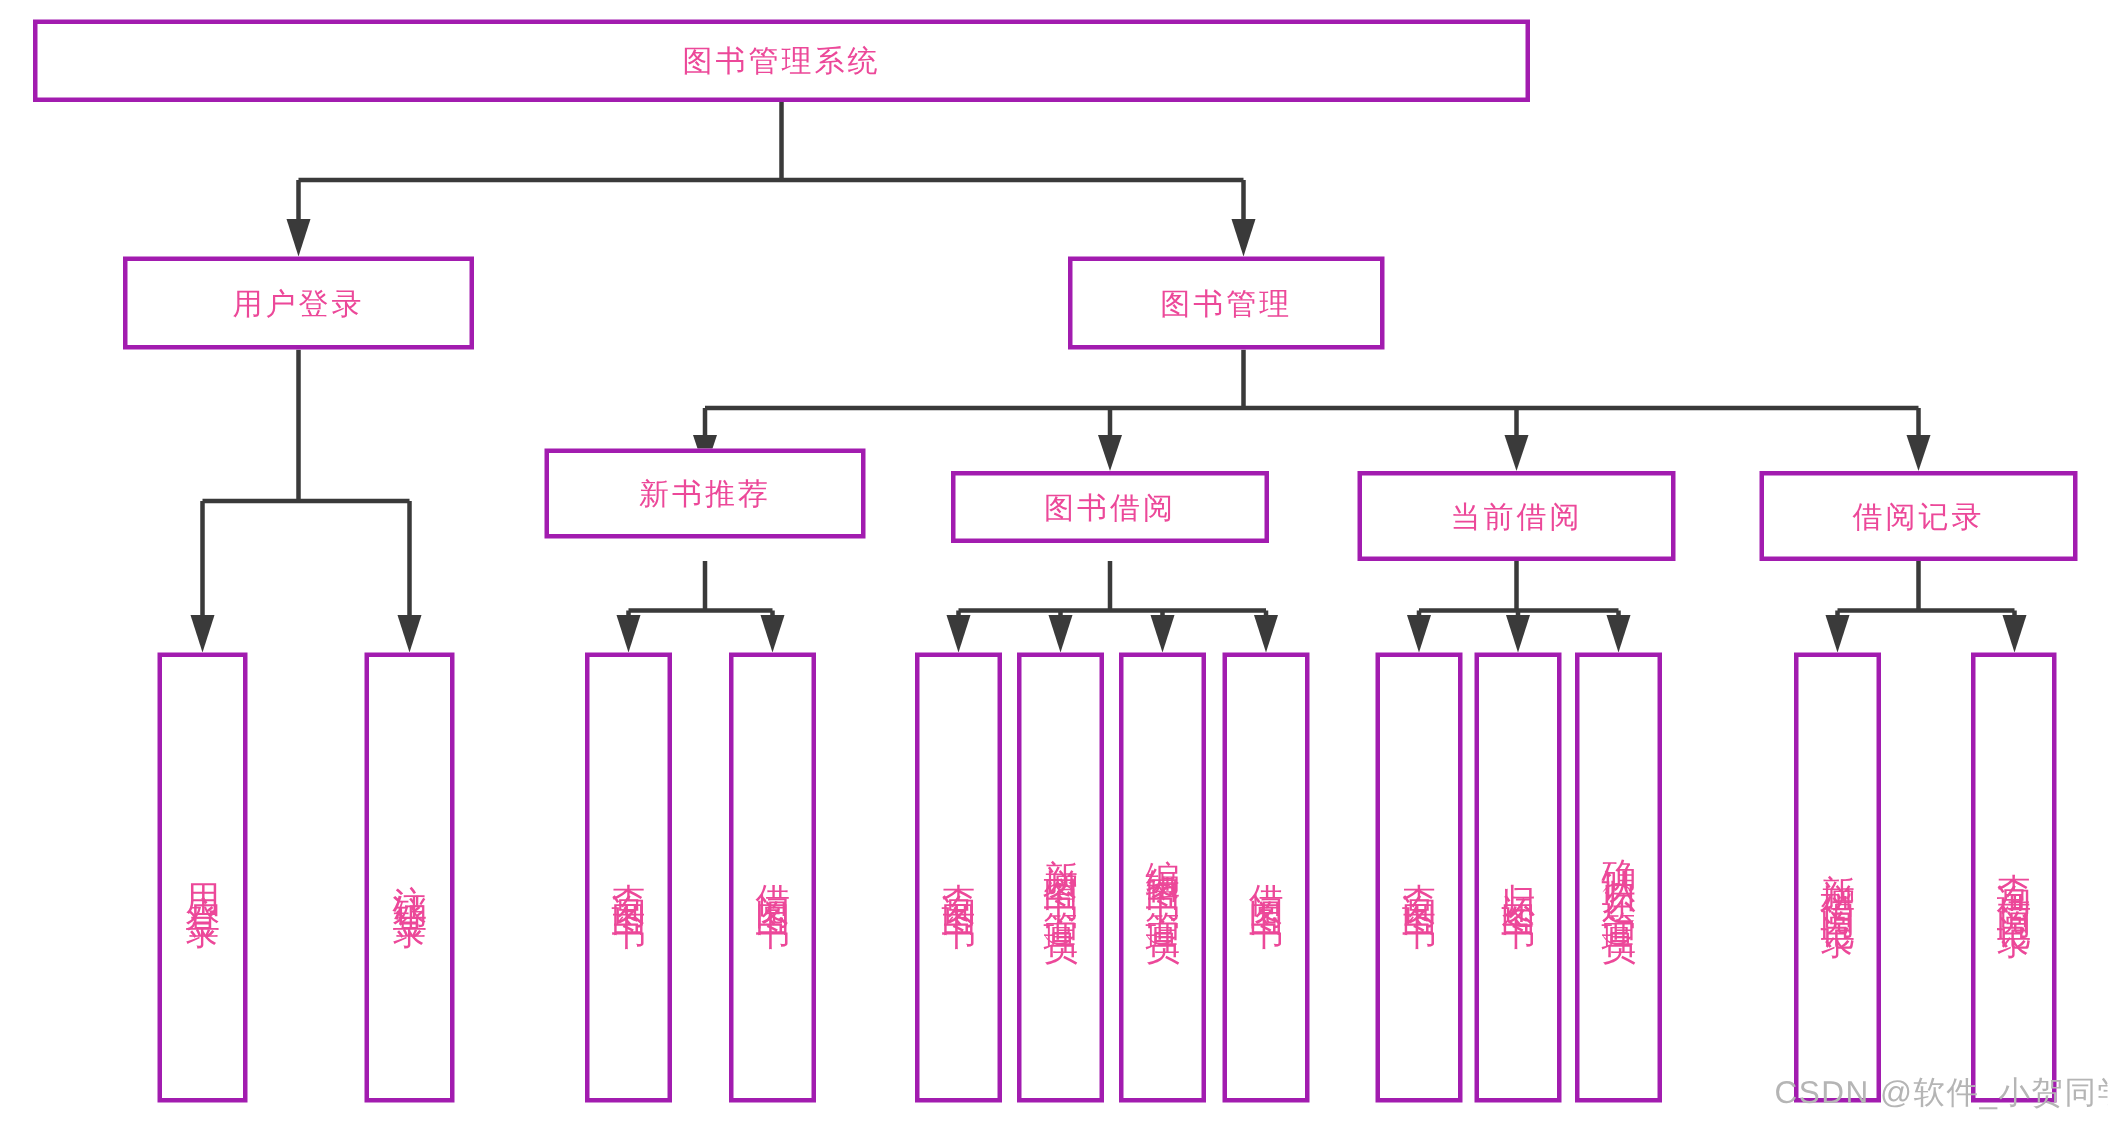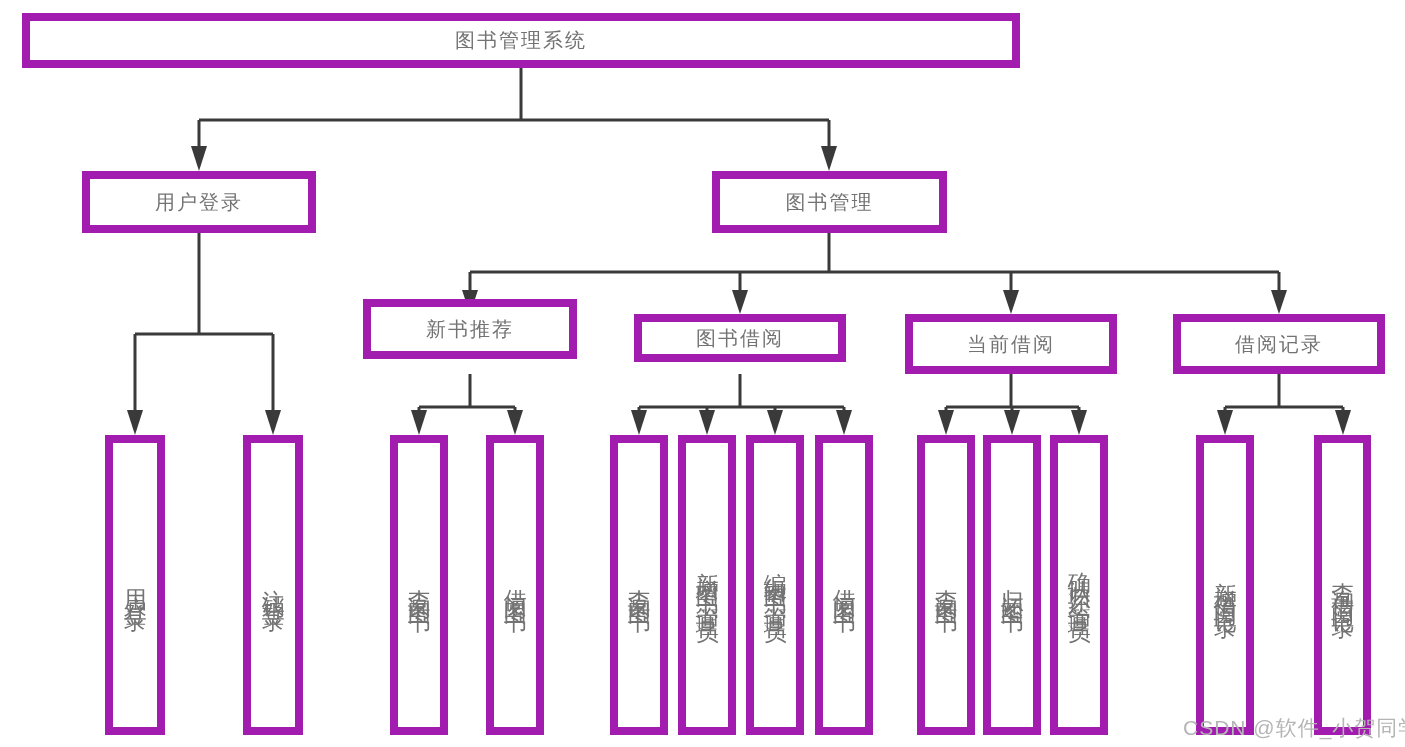--- a/index.html
+++ b/index.html
@@ -13,26 +13,26 @@
     position: relative;
     width: 1405px; height: 747px;
     background: #ffffff;
   }
   #connectors {
     position: absolute; left: 0; top: 0;
   }
   .box {
     position: absolute;
     box-sizing: border-box;
-    border: 8px solid #a21caf;
+    border: 3px solid #a21caf;
     background: #ffffff;
     display: flex;
     align-items: center;
     justify-content: center;
-    color: #737373;
+    color: #ec4899;
   }
   .box.h {
     font-size: 20px;
     letter-spacing: 2px;
     text-align: center;
   }
   .box.v {
     writing-mode: vertical-rl;
     text-orientation: mixed;
     font-size: 23px;
@@ -93,21 +93,21 @@
       <polygon points="1012,435 1004,410 1020,410"></polygon>
       <polygon points="1079,435 1071,410 1087,410"></polygon>
       <polygon points="1225,435 1217,410 1233,410"></polygon>
       <polygon points="1343,435 1335,410 1351,410"></polygon>
     </g>
   </svg>
 
   <div class="box h" style="left:22px; top:13px; width:998px; height:55px;">图书管理系统</div>
 
   <div class="box h" style="left:82px; top:171px; width:234px; height:62px;">用户登录</div>
-  <div class="box h" style="left:712px; top:171px; width:235px; height:62px;">图书管理</div>
+  <div class="box h" style="left:712px; top:171px; width:211px; height:62px;">图书管理</div>
 
   <div class="box h" style="left:363px; top:299px; width:214px; height:60px;">新书推荐</div>
   <div class="box h" style="left:634px; top:314px; width:212px; height:48px;">图书借阅</div>
   <div class="box h" style="left:905px; top:314px; width:212px; height:60px;">当前借阅</div>
   <div class="box h" style="left:1173px; top:314px; width:212px; height:60px;">借阅记录</div>
 
   <div class="box v" style="left:105px; top:435px; width:60px; height:300px;">用户登录</div>
   <div class="box v" style="left:243px; top:435px; width:60px; height:300px;">注销登录</div>
 
   <div class="box v" style="left:390px; top:435px; width:58px; height:300px;">查询图书</div>

